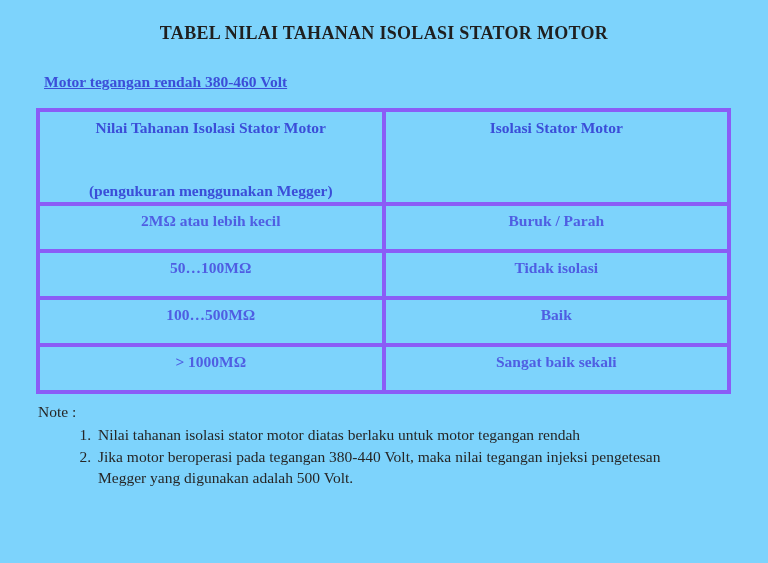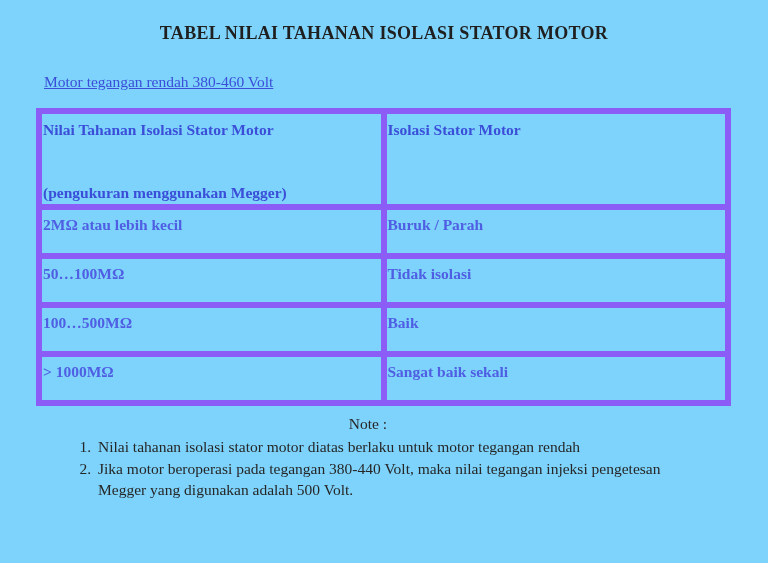--- a/index.html
+++ b/index.html
@@ -21,35 +21,35 @@
     text-align: center;
     font-size: 18px;
     font-weight: bold;
     letter-spacing: 0.3px;
     color: #1f1f1f;
   }
   .subtitle {
     display: inline-block;
     margin: 29px 0 0 44px;
     font-size: 15.5px;
-    font-weight: normal;
+    font-weight: bold;
     color: #3b4ed8;
     text-decoration: underline;
     cursor: pointer;
   }
   table.res-table {
     border-collapse: collapse;
     margin: 17px 0 0 36px;
     width: 695px;
     table-layout: fixed;
   }
   table.res-table th,
   table.res-table td {
-    border: 6px solid #8b5cf6;
-    text-align: left;
+    border: 4px solid #8b5cf6;
+    text-align: center;
     vertical-align: top;
     overflow: hidden;
   }
   table.res-table th {
     height: 82px;
     padding-top: 7px;
     font-size: 15.5px;
     font-weight: bold;
     color: #3b4ed8;
   }
@@ -64,21 +64,20 @@
     color: #4f5ee2;
   }
   .note {
     margin: 7px 0 0 38px;
     width: 660px;
     color: #262626;
     font-size: 15.5px;
   }
   .note-label {
     line-height: 21px;
-    text-align: center;
   }
   ol.note-list {
     margin: 2px 0 0 0;
     padding-left: 57px;
   }
   ol.note-list li {
     line-height: 21.5px;
     padding-left: 3px;
   }
 </style>

